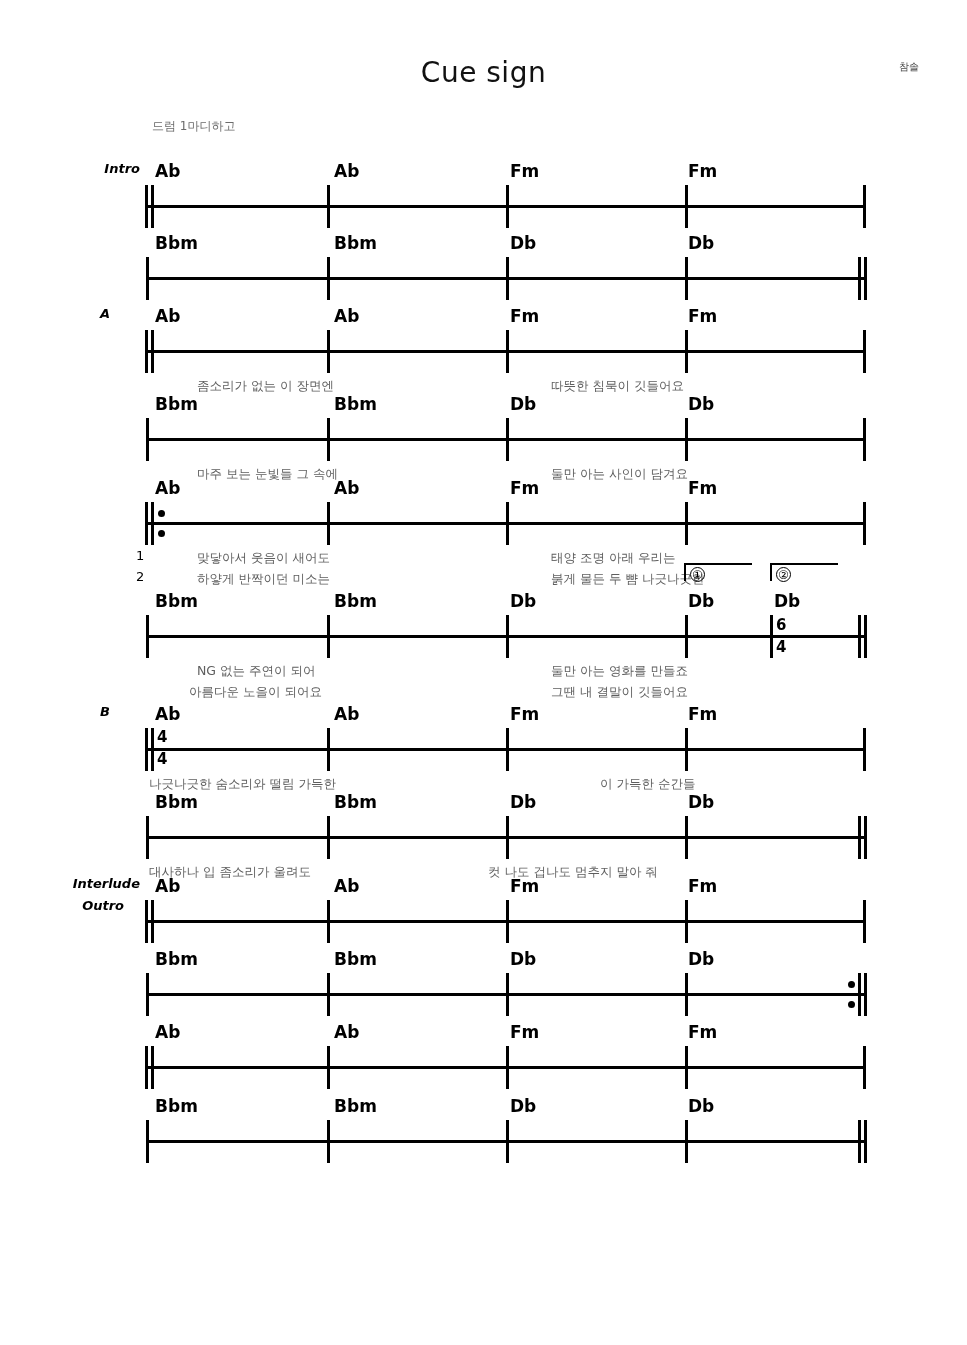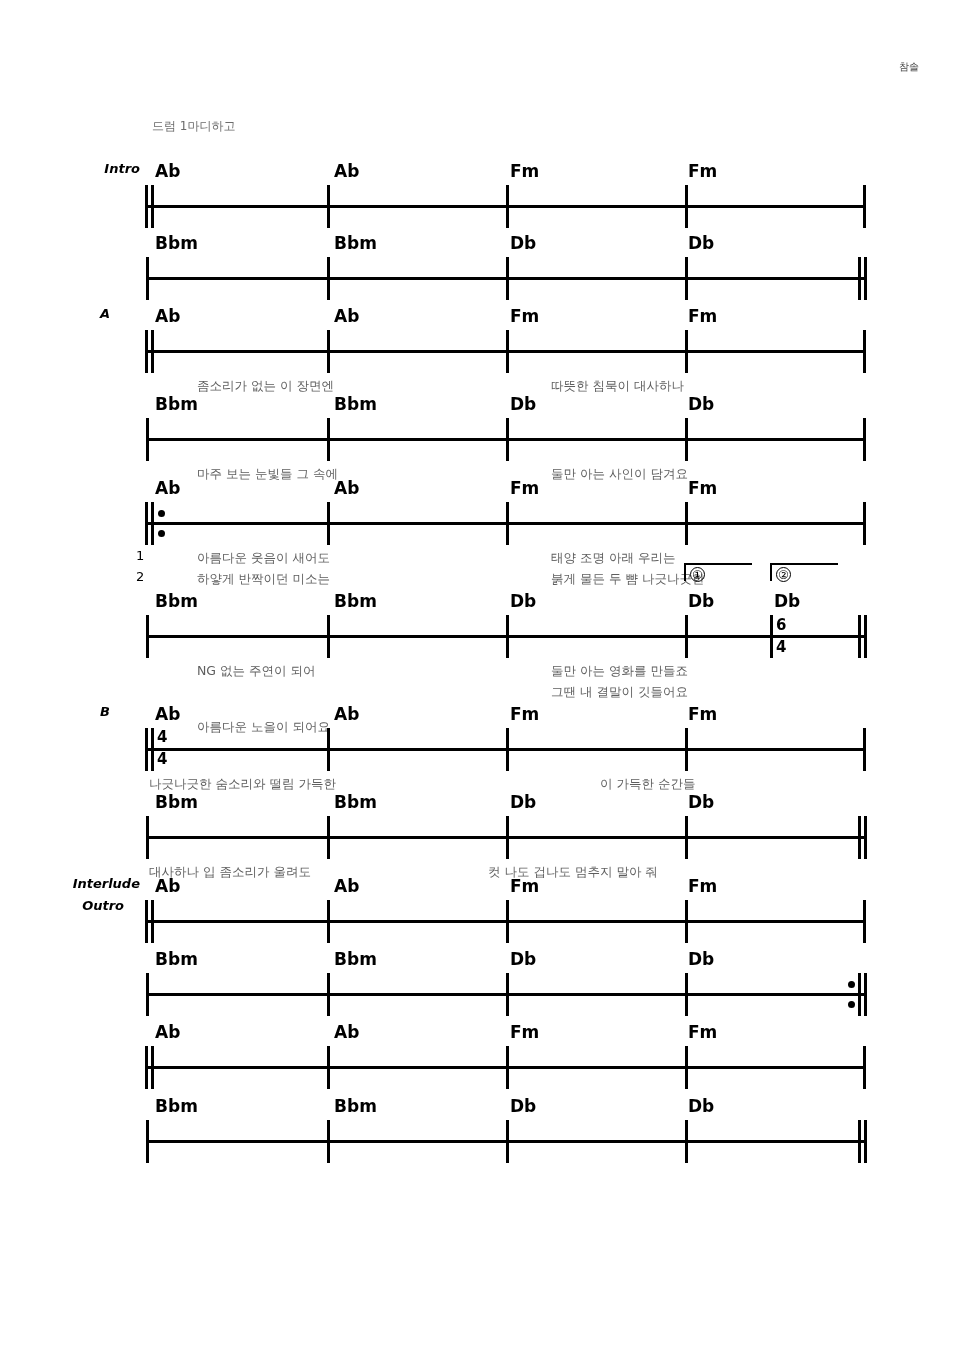--- a/index.html
+++ b/index.html
@@ -136,20 +136,21 @@
     line-height: 14px;
     text-align: center;
     box-sizing: border-box;
   }
 </style>
 </head>
 <body>
 
 <div id="sheet">
 
+  <div class="title">Cue sign</div>
   <div class="author">참솔</div>
   <div class="topnote">드럼 1마디하고</div>
 
   <div class="system" style="top:205px;">
     <div class="seclabel" style="left:40px; top:-44px; width:100px;">Intro</div>
     <div class="staffline" style="left:146px; width:720px;"></div>
     <div class="barline" style="left:145px;"></div>
     <div class="barline" style="left:151px;"></div>
     <div class="barline" style="left:327px;"></div>
     <div class="barline" style="left:506px;"></div>
@@ -182,21 +183,21 @@
     <div class="barline" style="left:151px;"></div>
     <div class="barline" style="left:327px;"></div>
     <div class="barline" style="left:506px;"></div>
     <div class="barline" style="left:685px;"></div>
     <div class="barline" style="left:863px;"></div>
     <div class="chord" style="left:155px;">Ab</div>
     <div class="chord" style="left:334px;">Ab</div>
     <div class="chord" style="left:510px;">Fm</div>
     <div class="chord" style="left:688px;">Fm</div>
     <div class="lyric l1" style="left:197px;">좀소리가 없는 이 장면엔</div>
-    <div class="lyric l1" style="left:551px;">따뜻한 침묵이 대사하나</div>
+    <div class="lyric l1" style="left:551px;">따뜻한 침묵이 깃들어요</div>
   </div>
 
   <div class="system" style="top:438px;">
     <div class="staffline" style="left:146px; width:720px;"></div>
     <div class="barline" style="left:146px;"></div>
     <div class="barline" style="left:327px;"></div>
     <div class="barline" style="left:506px;"></div>
     <div class="barline" style="left:685px;"></div>
     <div class="barline" style="left:863px;"></div>
     <div class="chord" style="left:155px;">Bbm</div>
@@ -216,21 +217,21 @@
     <div class="barline" style="left:327px;"></div>
     <div class="barline" style="left:506px;"></div>
     <div class="barline" style="left:685px;"></div>
     <div class="barline" style="left:863px;"></div>
     <div class="chord" style="left:155px;">Ab</div>
     <div class="chord" style="left:334px;">Ab</div>
     <div class="chord" style="left:510px;">Fm</div>
     <div class="chord" style="left:688px;">Fm</div>
     <div class="versenum" style="left:136px; top:26px;">1</div>
     <div class="versenum" style="left:136px; top:47px;">2</div>
-    <div class="lyric l1" style="left:197px;">아름다운 웃음이 새어도</div>
+    <div class="lyric l1" style="left:197px;">맞닿아서 웃음이 새어도</div>
     <div class="lyric l2" style="left:197px;">하얗게 반짝이던 미소는</div>
     <div class="lyric l1" style="left:551px;">태양 조명 아래 우리는</div>
     <div class="lyric l2" style="left:551px;">붉게 물든 두 뺨 나긋나긋한</div>
   </div>
 
   <div class="system" style="top:635px;">
     <div class="volta" style="left:684px; top:-72px; width:66px;"></div>
     <div class="voltanum" style="left:690px; top:-68px;">①</div>
     <div class="volta" style="left:770px; top:-72px; width:66px;"></div>
     <div class="voltanum" style="left:776px; top:-68px;">②</div>
@@ -244,21 +245,21 @@
     <div class="barline" style="left:858px;"></div>
     <div class="barline" style="left:864px;"></div>
     <div class="timesig" style="left:776px; top:-17px;">6</div>
     <div class="timesig" style="left:776px; top:5px;">4</div>
     <div class="chord" style="left:155px;">Bbm</div>
     <div class="chord" style="left:334px;">Bbm</div>
     <div class="chord" style="left:510px;">Db</div>
     <div class="chord" style="left:688px;">Db</div>
     <div class="chord" style="left:774px;">Db</div>
     <div class="lyric l1" style="left:197px;">NG 없는 주연이 되어</div>
-    <div class="lyric l2" style="left:197px;margin-top:35px;">아름다운 노을이 되어요</div>
+    <div class="lyric l2" style="left:189px;">아름다운 노을이 되어요</div>
     <div class="lyric l1" style="left:551px;">둘만 아는 영화를 만들죠</div>
     <div class="lyric l2" style="left:551px;">그땐 내 결말이 깃들어요</div>
   </div>
 
   <div class="system" style="top:748px;">
     <div class="seclabel" style="left:40px; top:-44px; width:70px;">B</div>
     <div class="staffline" style="left:146px; width:720px;"></div>
     <div class="barline" style="left:145px;"></div>
     <div class="barline" style="left:151px;"></div>
     <div class="timesig" style="left:157px; top:-18px;">4</div>

